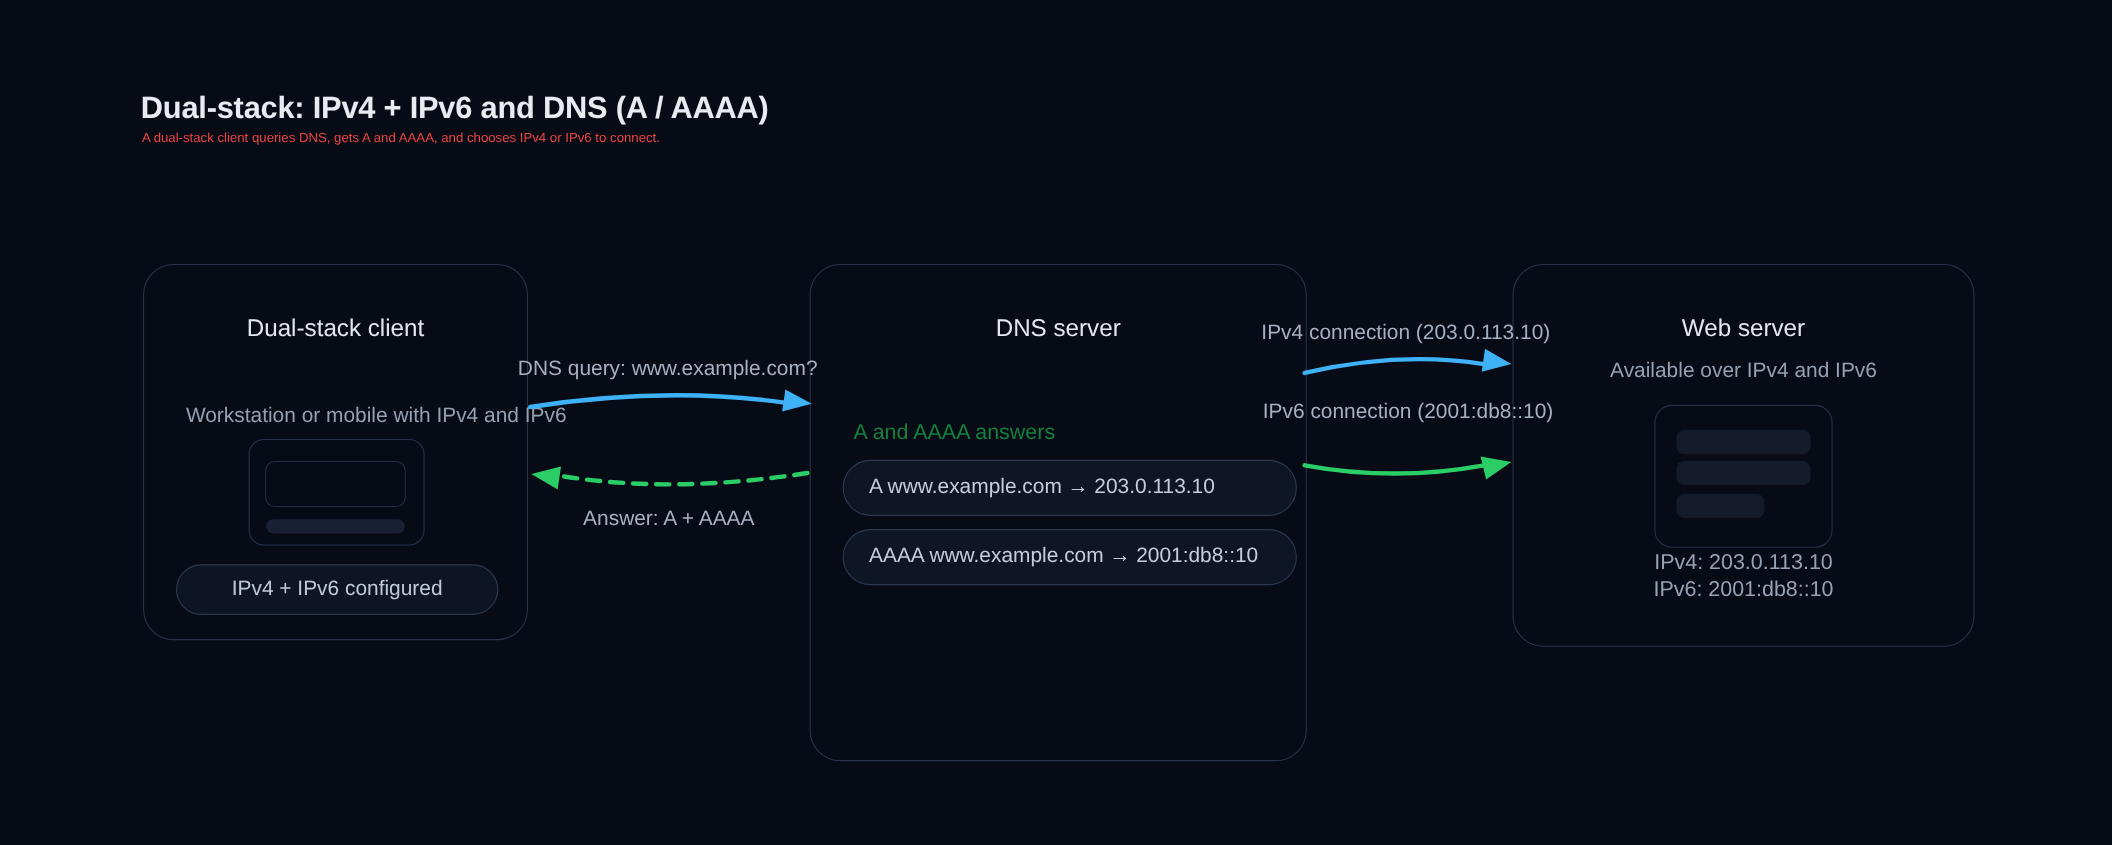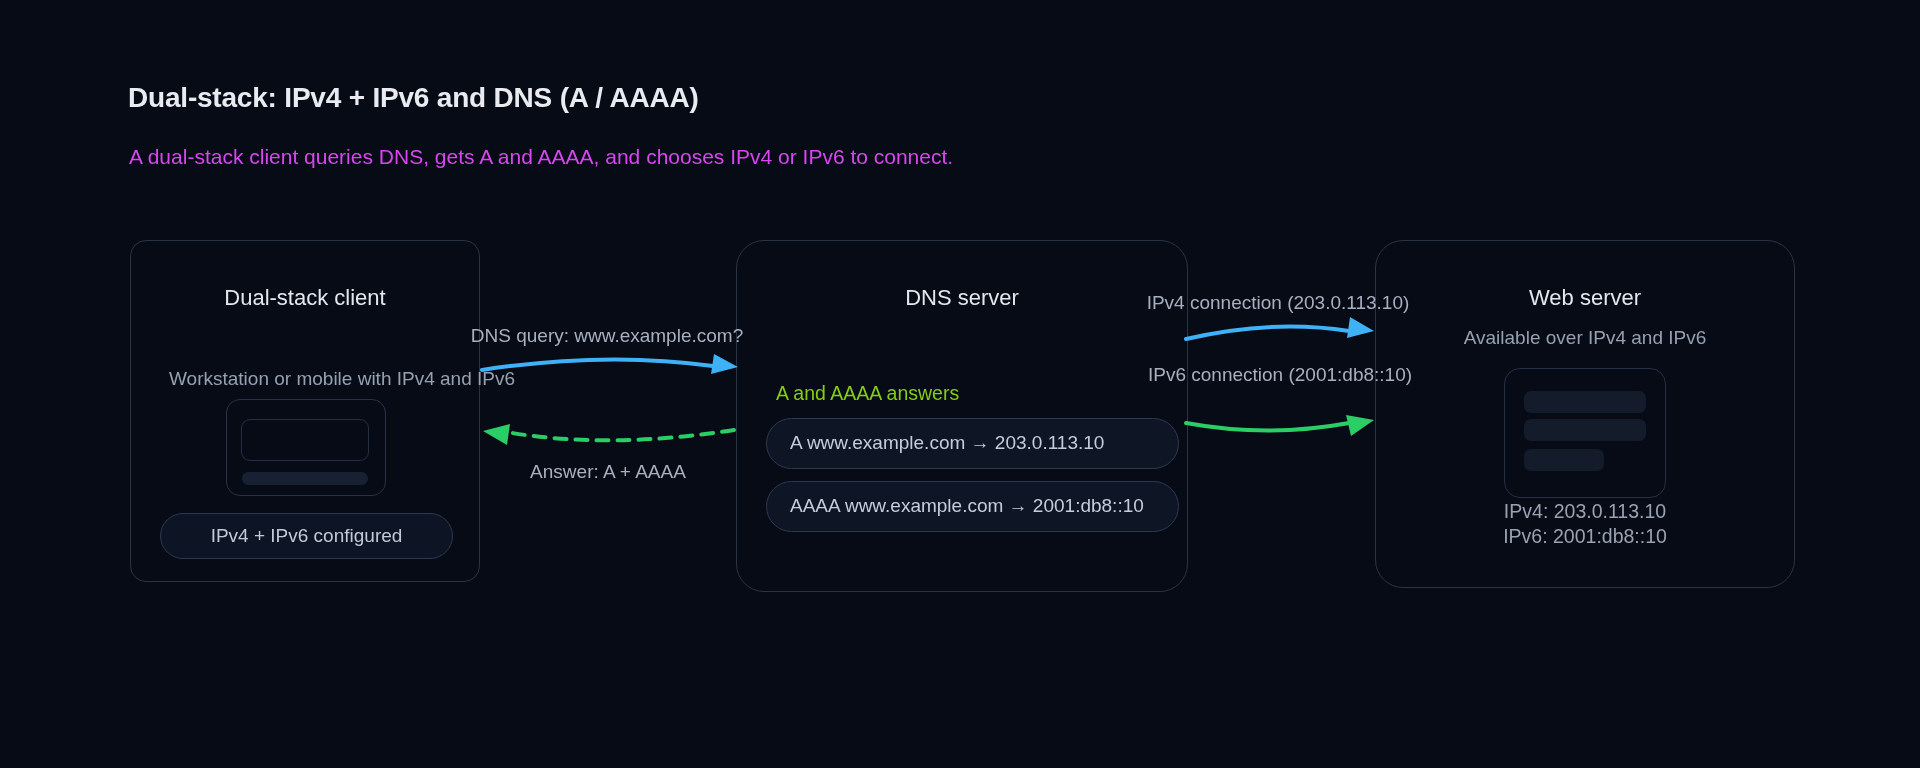--- a/index.html
+++ b/index.html
@@ -27,37 +27,36 @@
     font-weight: 700;
     letter-spacing: -0.2px;
     color: #e9ebf1;
     white-space: nowrap;
     margin-top: 17px;
   }
   .page-subtitle {
     position: absolute;
     left: 129px;
     top: 112px;
-    font-size: 21px;
+    font-size: 12px;
     line-height: 26px;
     font-weight: 400;
-    color: #d946ef;
-    white-space: nowrap;
-    margin-top: 32px;
+    color: #ef4444;
+    white-space: nowrap;
   }
   
   .card {
     position: absolute;
     border: 1.5px solid #2a3346;
     border-radius: 28px;
     background: transparent;
     box-sizing: border-box;
   }
-  .card-client { left: 130px; top: 240px; width: 350px; height: 342px; border-radius: 16px; }
-  .card-dns    { left: 736px; top: 240px; width: 452px; height: 352px; }
+  .card-client { left: 130px; top: 240px; width: 350px; height: 342px; }
+  .card-dns    { left: 736px; top: 240px; width: 452px; height: 452px; }
   .card-web    { left: 1375px; top: 240px; width: 420px; height: 348px; }
 
   .card-title {
     position: absolute;
     left: 0; right: 0;
     top: 44px;
     text-align: center;
     font-size: 22px;
     line-height: 26px;
     font-weight: 500;
@@ -119,21 +118,21 @@
     font-size: 19px;
     color: #c2cad8;
     white-space: nowrap;
   }
   
   .dns-records-label {
     position: absolute;
     left: 39px; top: 140px;
     font-size: 19.5px;
     line-height: 24px;
-    color: #84cc16;
+    color: #15803d;
     white-space: nowrap;
   }
   .record-pill {
     position: absolute;
     left: 29px;
     width: 413px; height: 51px;
     border: 1.5px solid #2c3950;
     border-radius: 26px;
     box-sizing: border-box;
     background: #0e1626;

